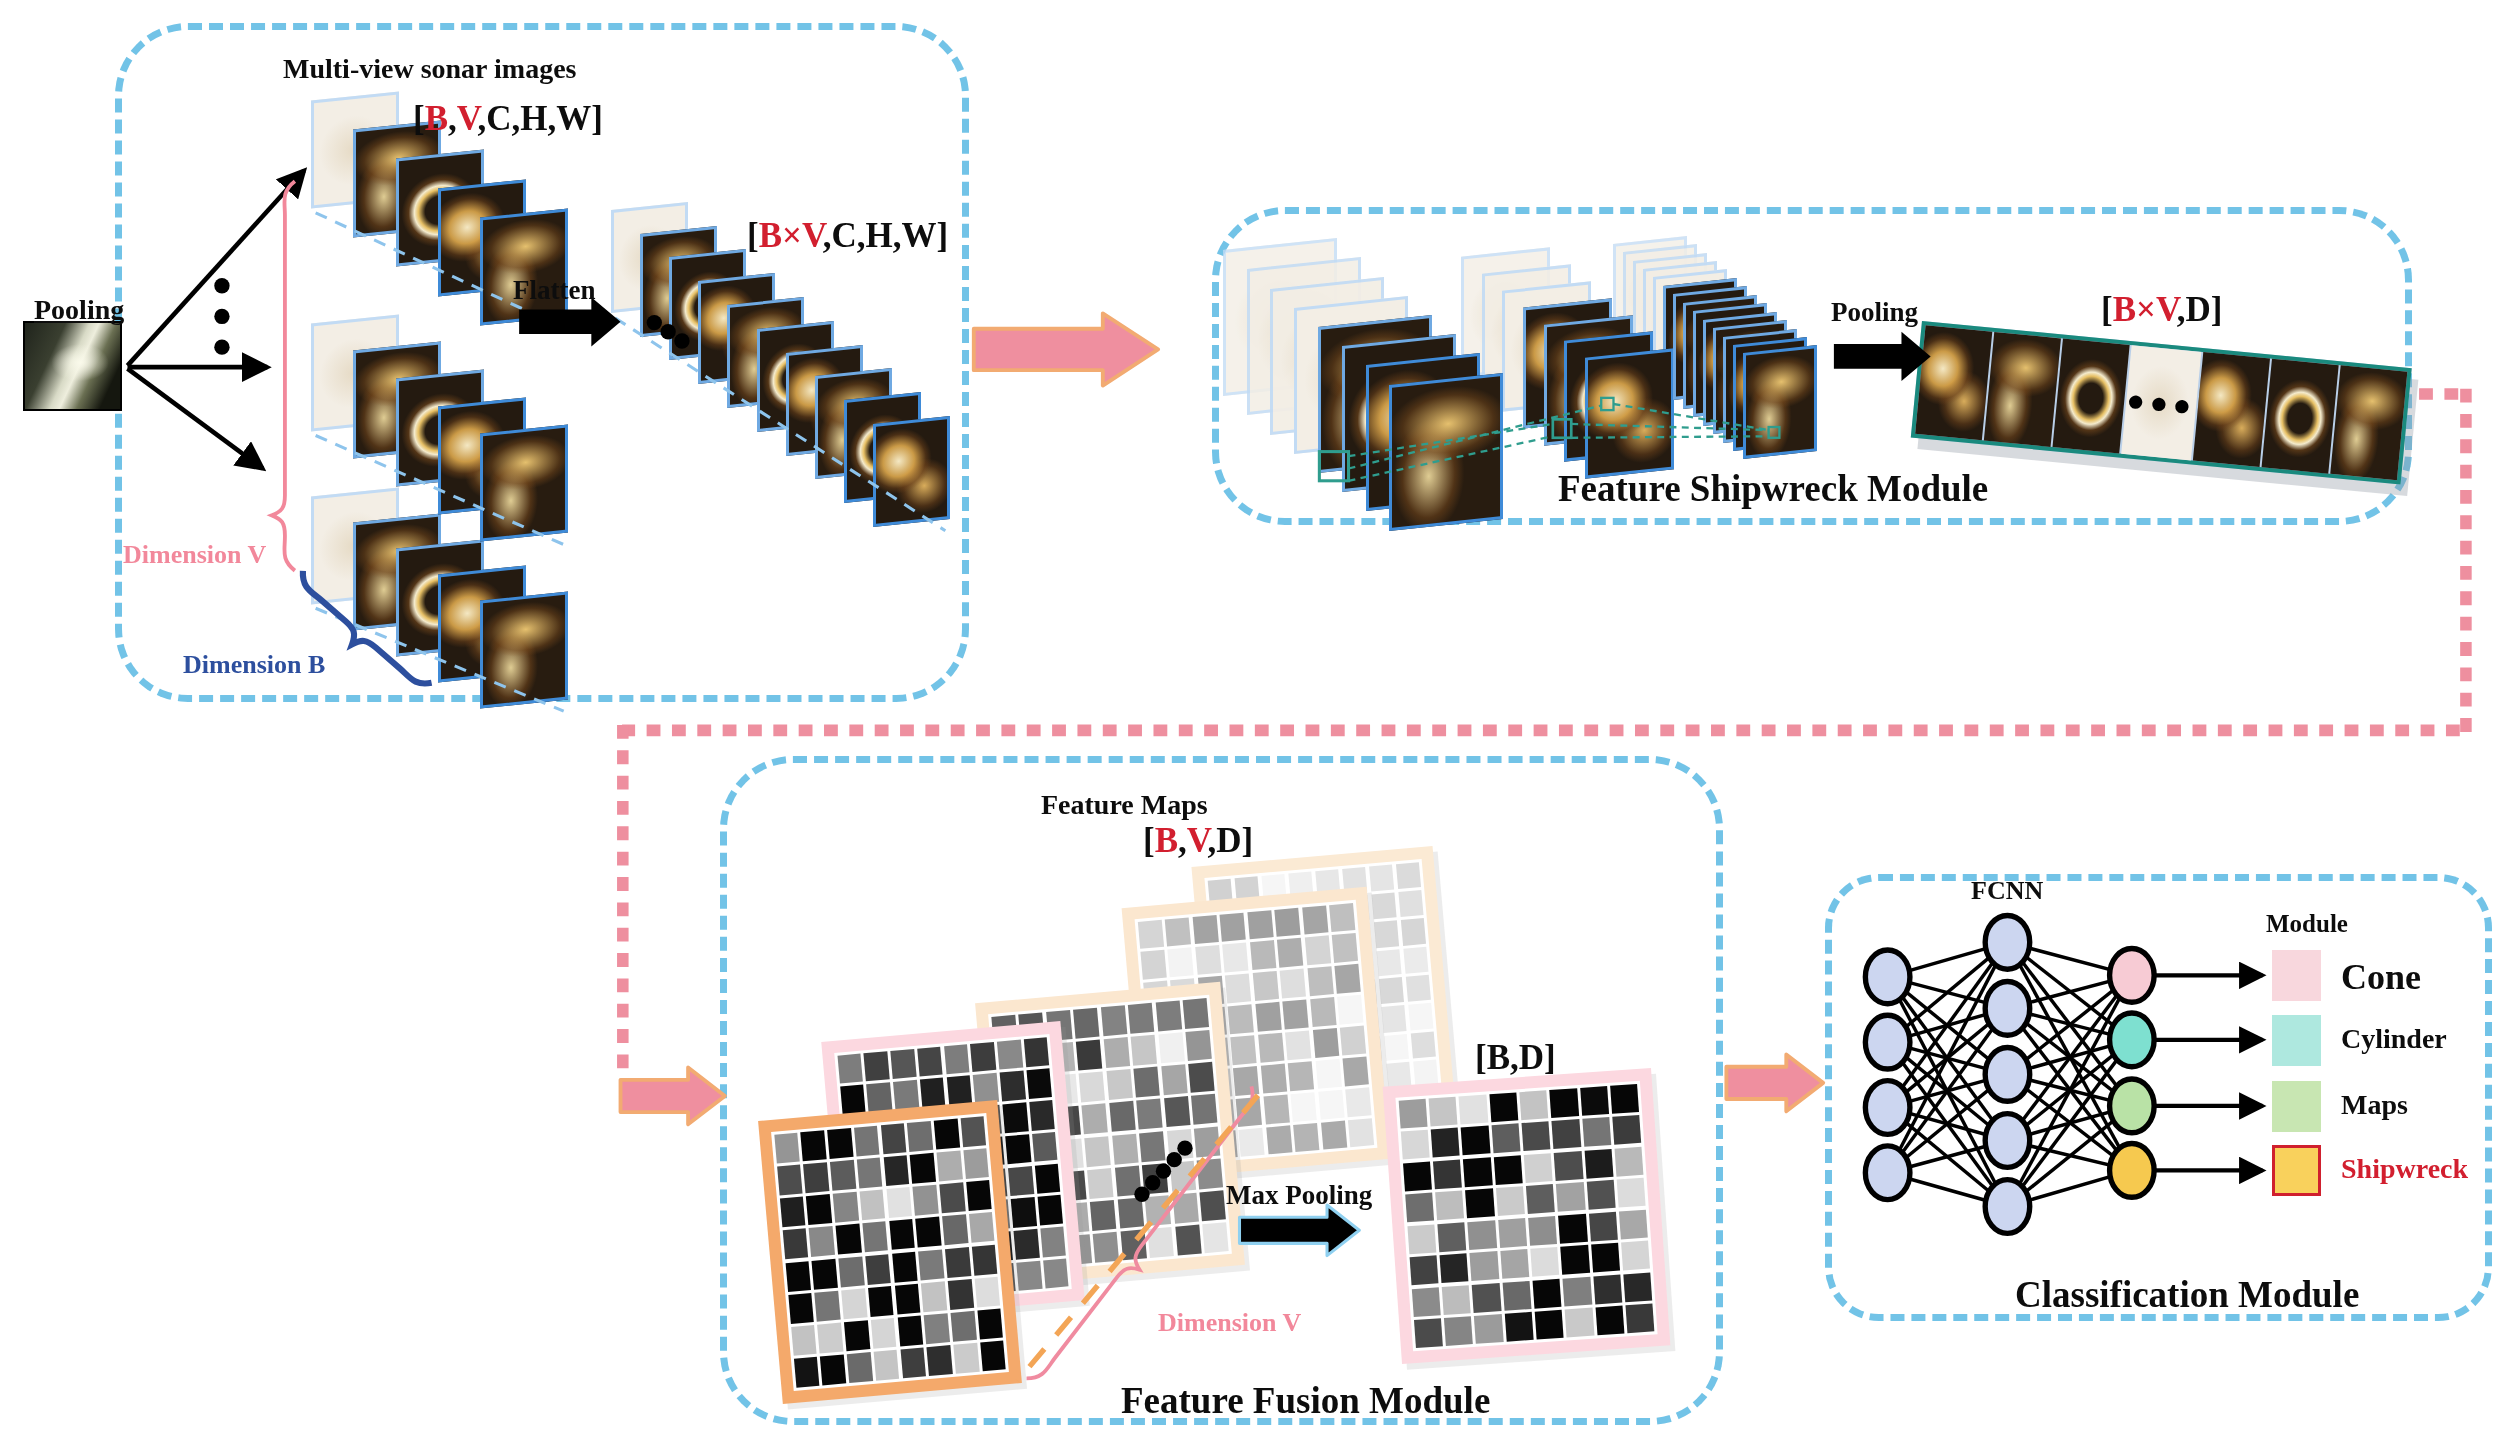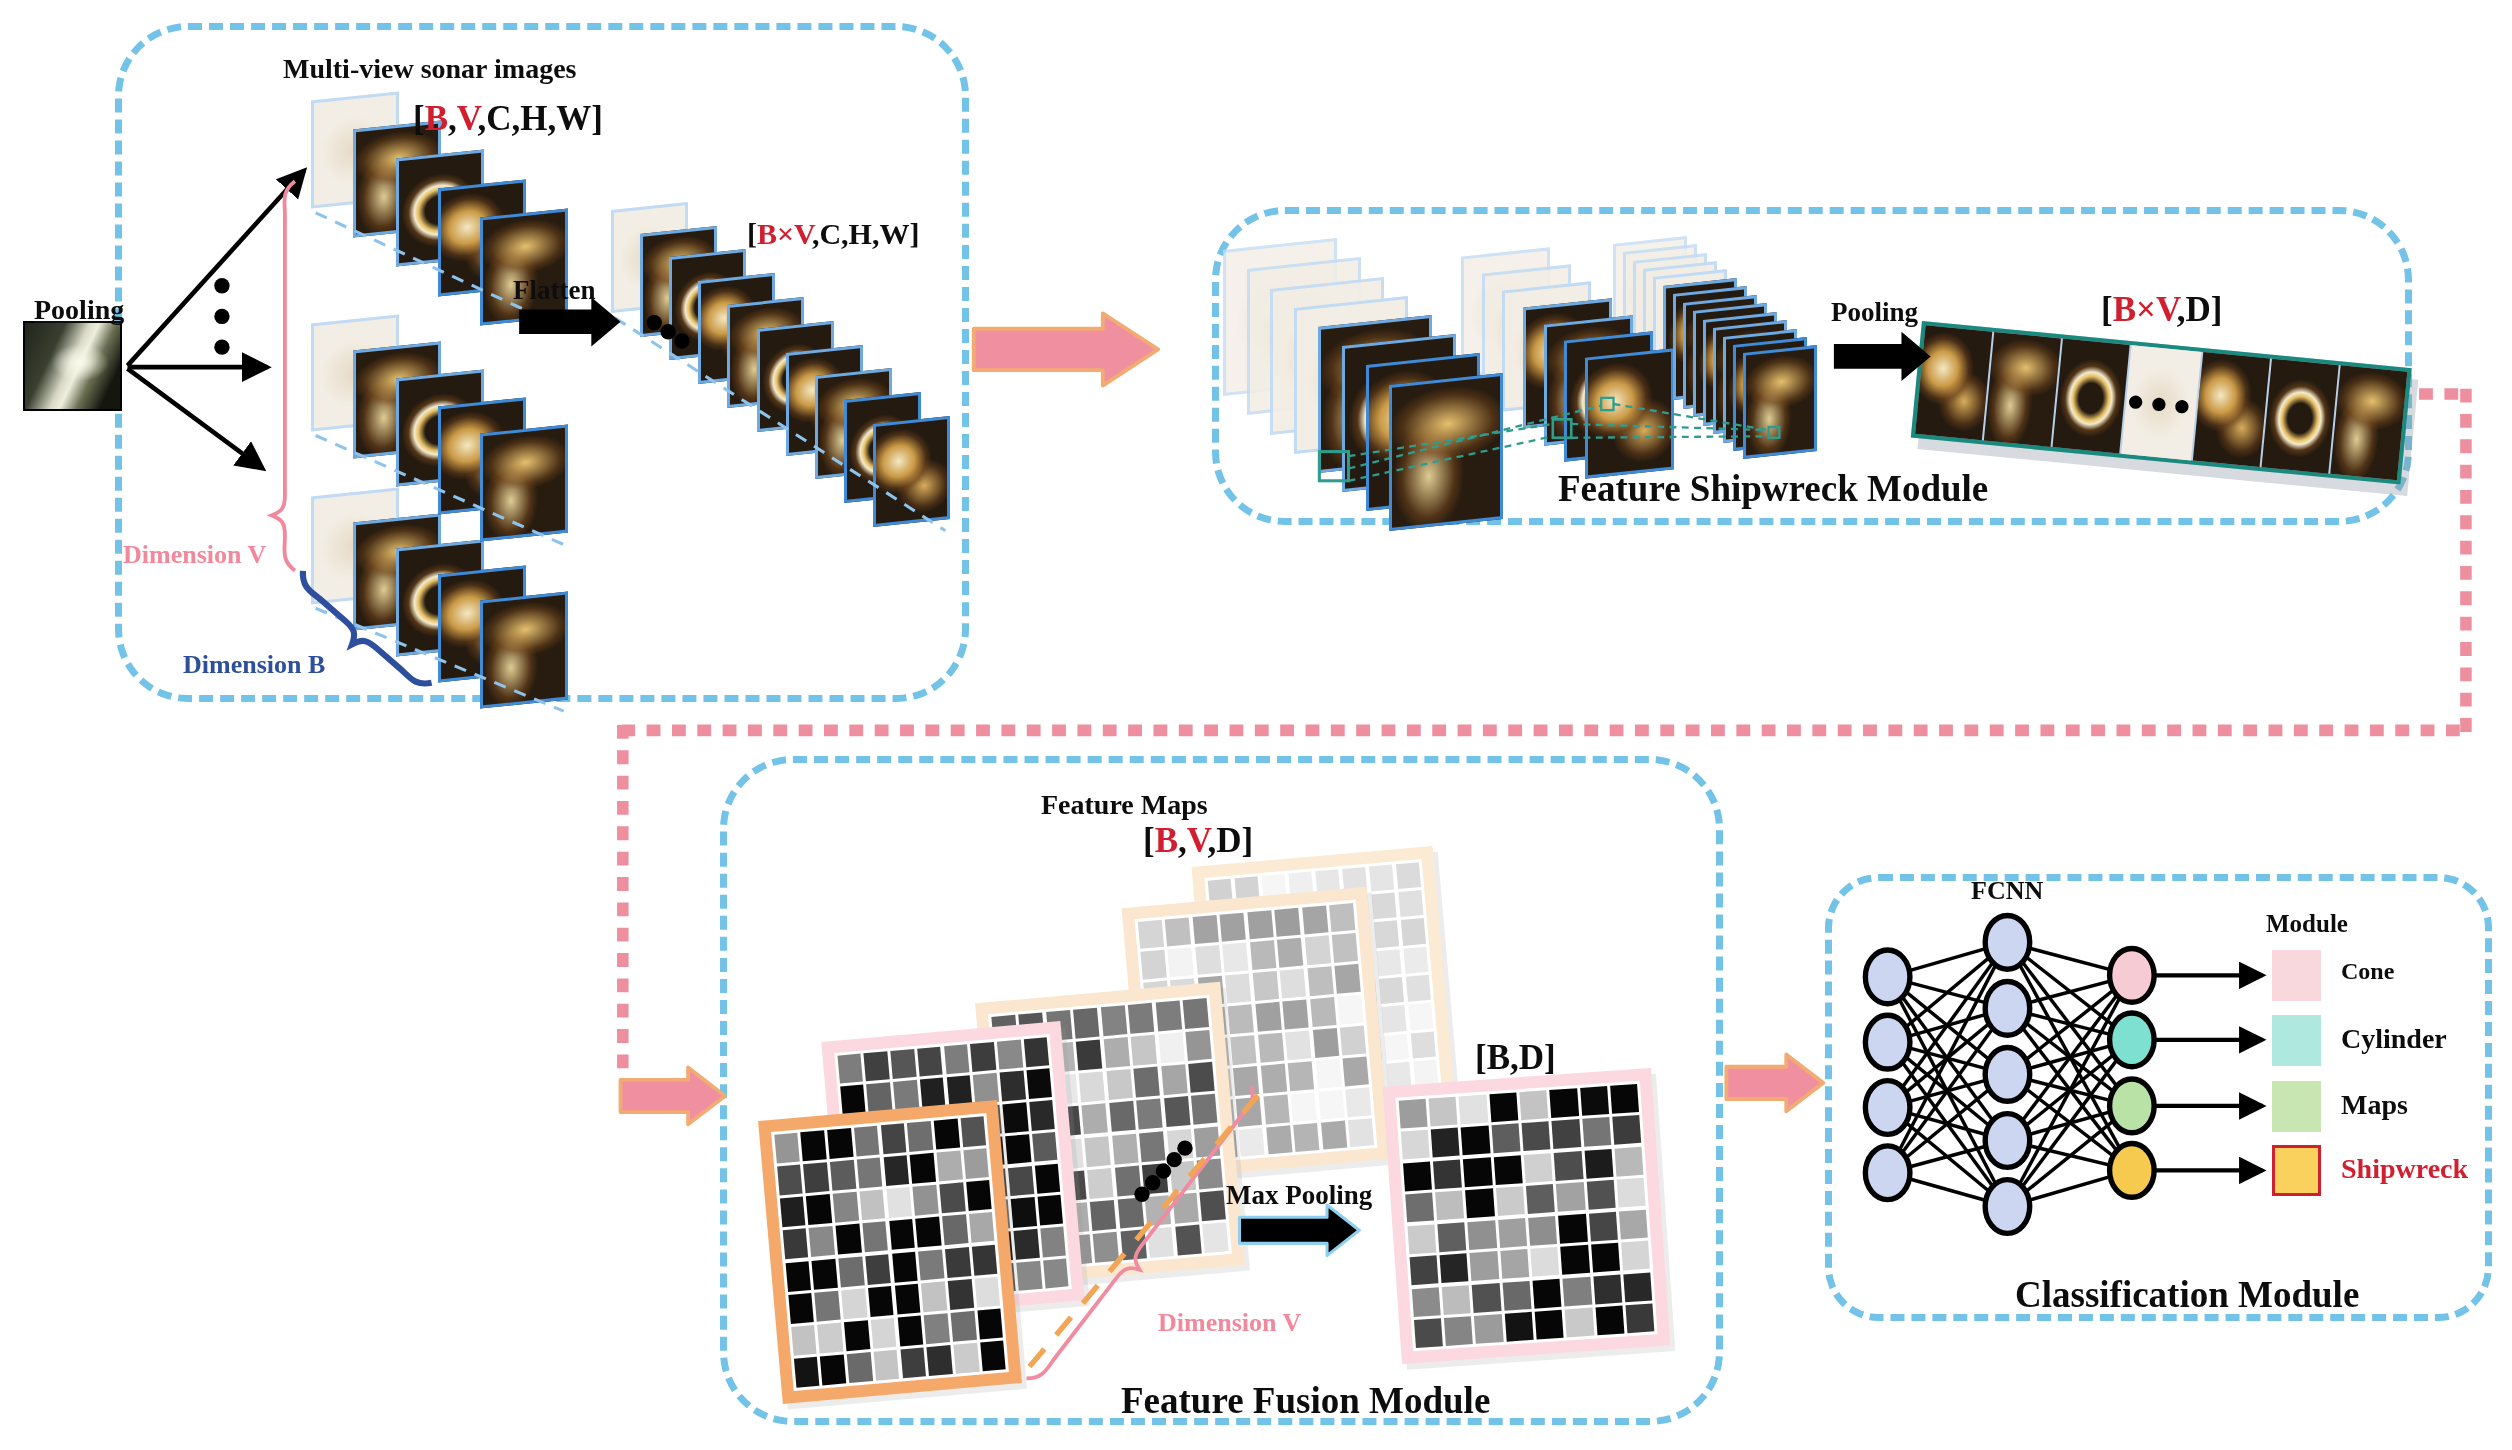--- a/index.html
+++ b/index.html
@@ -530,21 +530,21 @@
     <div class="sB"></div>
     <div class="sC"></div>
     <div class="pale dotscell">●●●</div>
     <div class="sA"></div>
     <div class="sC"></div>
     <div class="sB"></div>
   </div>
 
   <div id="class-rows">
       <div class="swatch" style="left: 2272px; top: 950px; background: rgb(248, 215, 221);"></div>
-      <div class="lbl" style="left: 2341px; top: 959px; font-size: 24px; color: rgb(13, 13, 13);">Cone</div>
+      <div class="lbl" style="left: 2341px; top: 959px; font-size: 36px; color: rgb(13, 13, 13);">Cone</div>
       <div class="swatch" style="left: 2272px; top: 1015px; background: rgb(174, 232, 223);"></div>
       <div class="lbl" style="left: 2341px; top: 1024px; font-size: 28px; color: rgb(13, 13, 13);">Cylinder</div>
       <div class="swatch" style="left: 2272px; top: 1081px; background: rgb(200, 230, 178);"></div>
       <div class="lbl" style="left: 2341px; top: 1090px; font-size: 28px; color: rgb(13, 13, 13);">Maps</div>
       <div class="swatch" style="left: 2272px; top: 1145px; background: rgb(249, 209, 92); border: 3.8px solid rgb(208, 32, 46);"></div>
       <div class="lbl" style="left: 2341px; top: 1154px; font-size: 28px; color: rgb(210, 31, 47);">Shipwreck</div>
     </div>
 
   <svg class="overlay" width="2512" height="1450" viewBox="0 0 3271 1888">
     <defs>
@@ -681,21 +681,21 @@
         <line x1="2806" y1="1354" x2="2946" y2="1354" stroke="#000" stroke-width="5.5" marker-end="url(#ah)"></line>
         <line x1="2806" y1="1440" x2="2946" y2="1440" stroke="#000" stroke-width="5.5" marker-end="url(#ah)"></line>
         <line x1="2806" y1="1524" x2="2946" y2="1524" stroke="#000" stroke-width="5.5" marker-end="url(#ah)"></line>
       </g>
   </svg>
 
   <div class="lbl" style="left:283px;top:54px;font-size:28px;">Multi-view sonar images</div>
   <div class="lbl" style="left:413px;top:101px;font-size:35px;"><span>[</span><span style="color: rgb(210, 31, 47);">B</span><span>,</span><span style="color: rgb(210, 31, 47);">V</span><span>,C,H,W]</span></div>
   <div class="lbl" style="left:34px;top:295px;font-size:28px;text-decoration:underline;">Pooling</div>
   <div class="lbl" style="left:513px;top:276px;font-size:27px;">Flatten</div>
-  <div class="lbl" style="left:747px;top:218px;font-size:30px;"><span>[</span><span style="color: rgb(210, 31, 47);">B×V</span><span>,C,H,W]</span></div>
+  <div class="lbl" style="left:747px;top:218px;font-size:35px;"><span>[</span><span style="color: rgb(210, 31, 47);">B×V</span><span>,C,H,W]</span></div>
   <div class="lbl pinktext" style="left:123px;top:513px;font-size:26px;">Dimension V</div>
   <div class="lbl bluetext" style="left:183px;top:651px;font-size:26px;">Dimension B</div>
 
   <div class="lbl" style="left:1831px;top:298px;font-size:27px;">Pooling</div>
   <div class="lbl" style="left:2101px;top:292px;font-size:35px;"><span>[</span><span style="color: rgb(210, 31, 47);">B×V</span><span>,D]</span></div>
   <div class="lbl" style="left:1558px;top:470px;font-size:37px;">Feature Shipwreck Module</div>
 
   <div class="lbl" style="left:1041px;top:790px;font-size:28px;">Feature Maps</div>
   <div class="lbl" style="left:1143px;top:823px;font-size:35px;"><span>[</span><span style="color: rgb(210, 31, 47);">B</span><span>,</span><span style="color: rgb(210, 31, 47);">V</span><span>,D]</span></div>
   <div class="lbl" style="left:1226px;top:1181px;font-size:27px;">Max Pooling</div>

